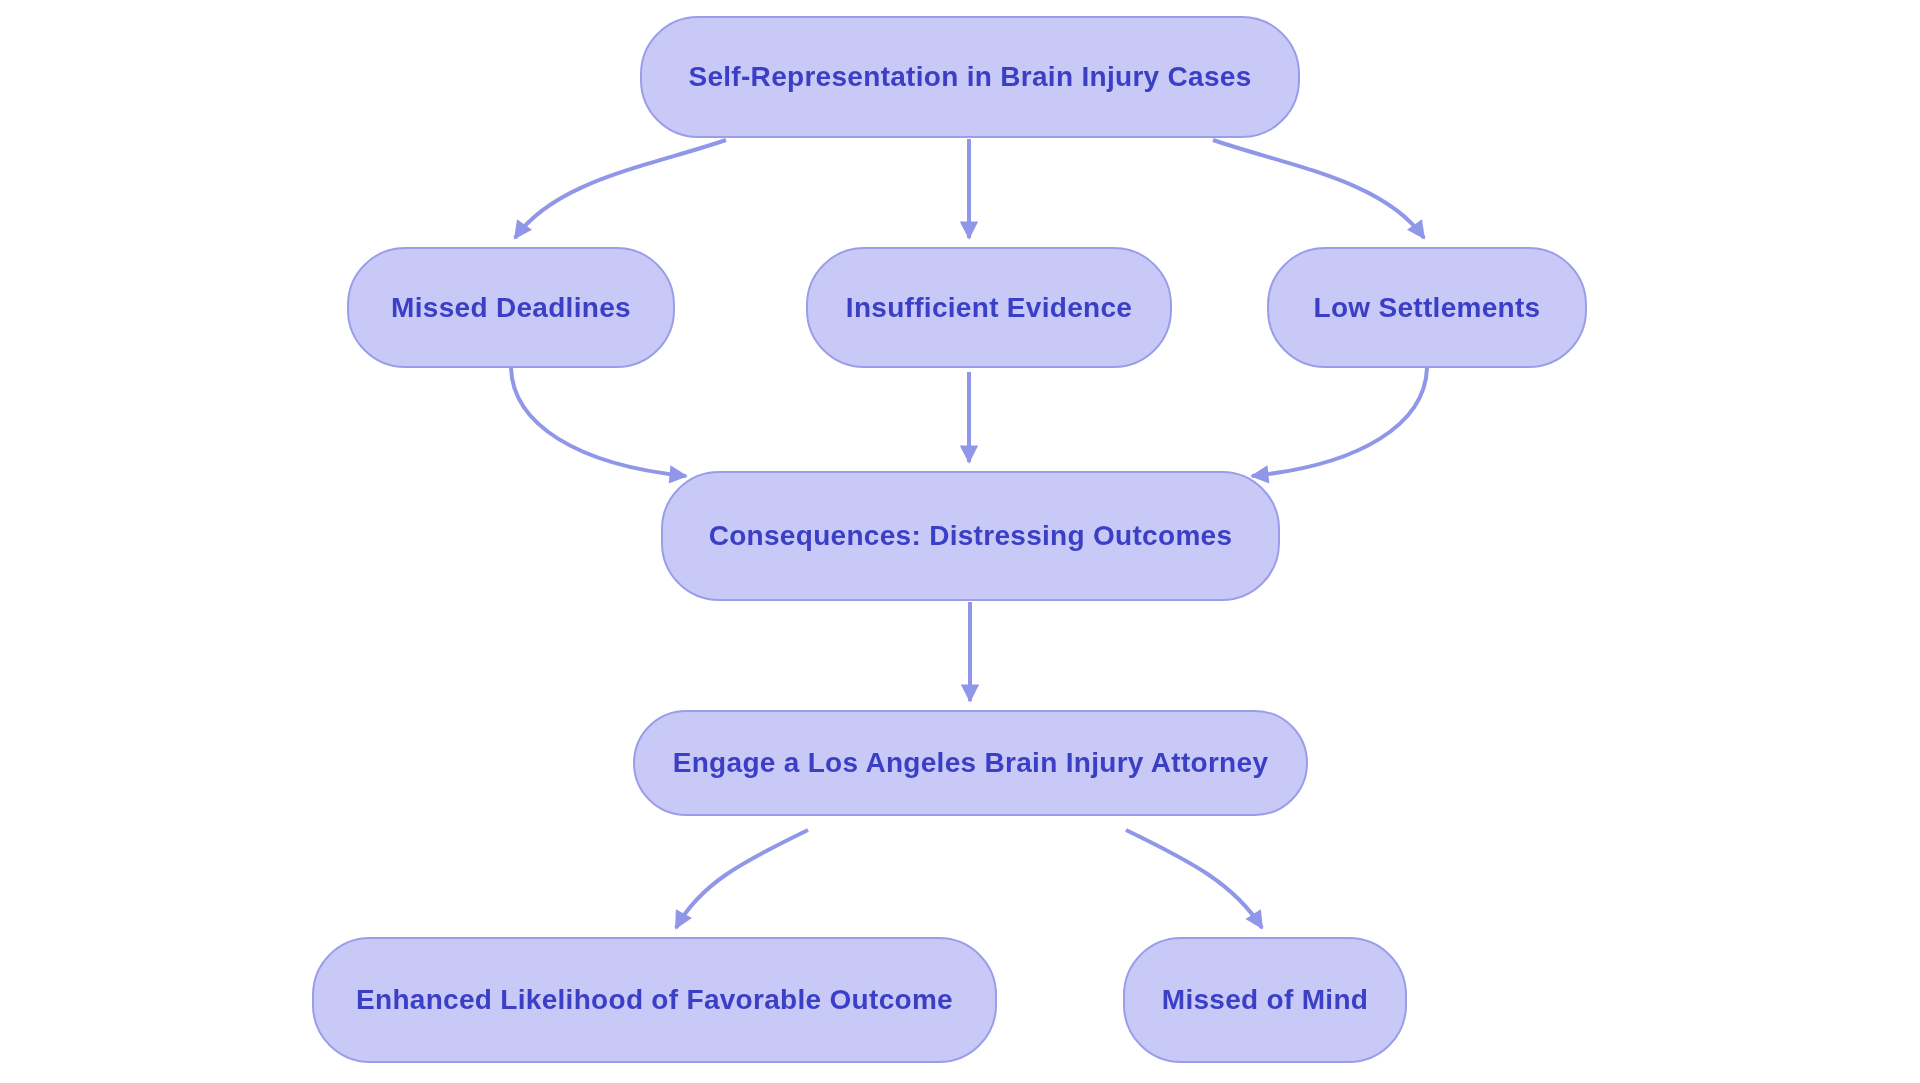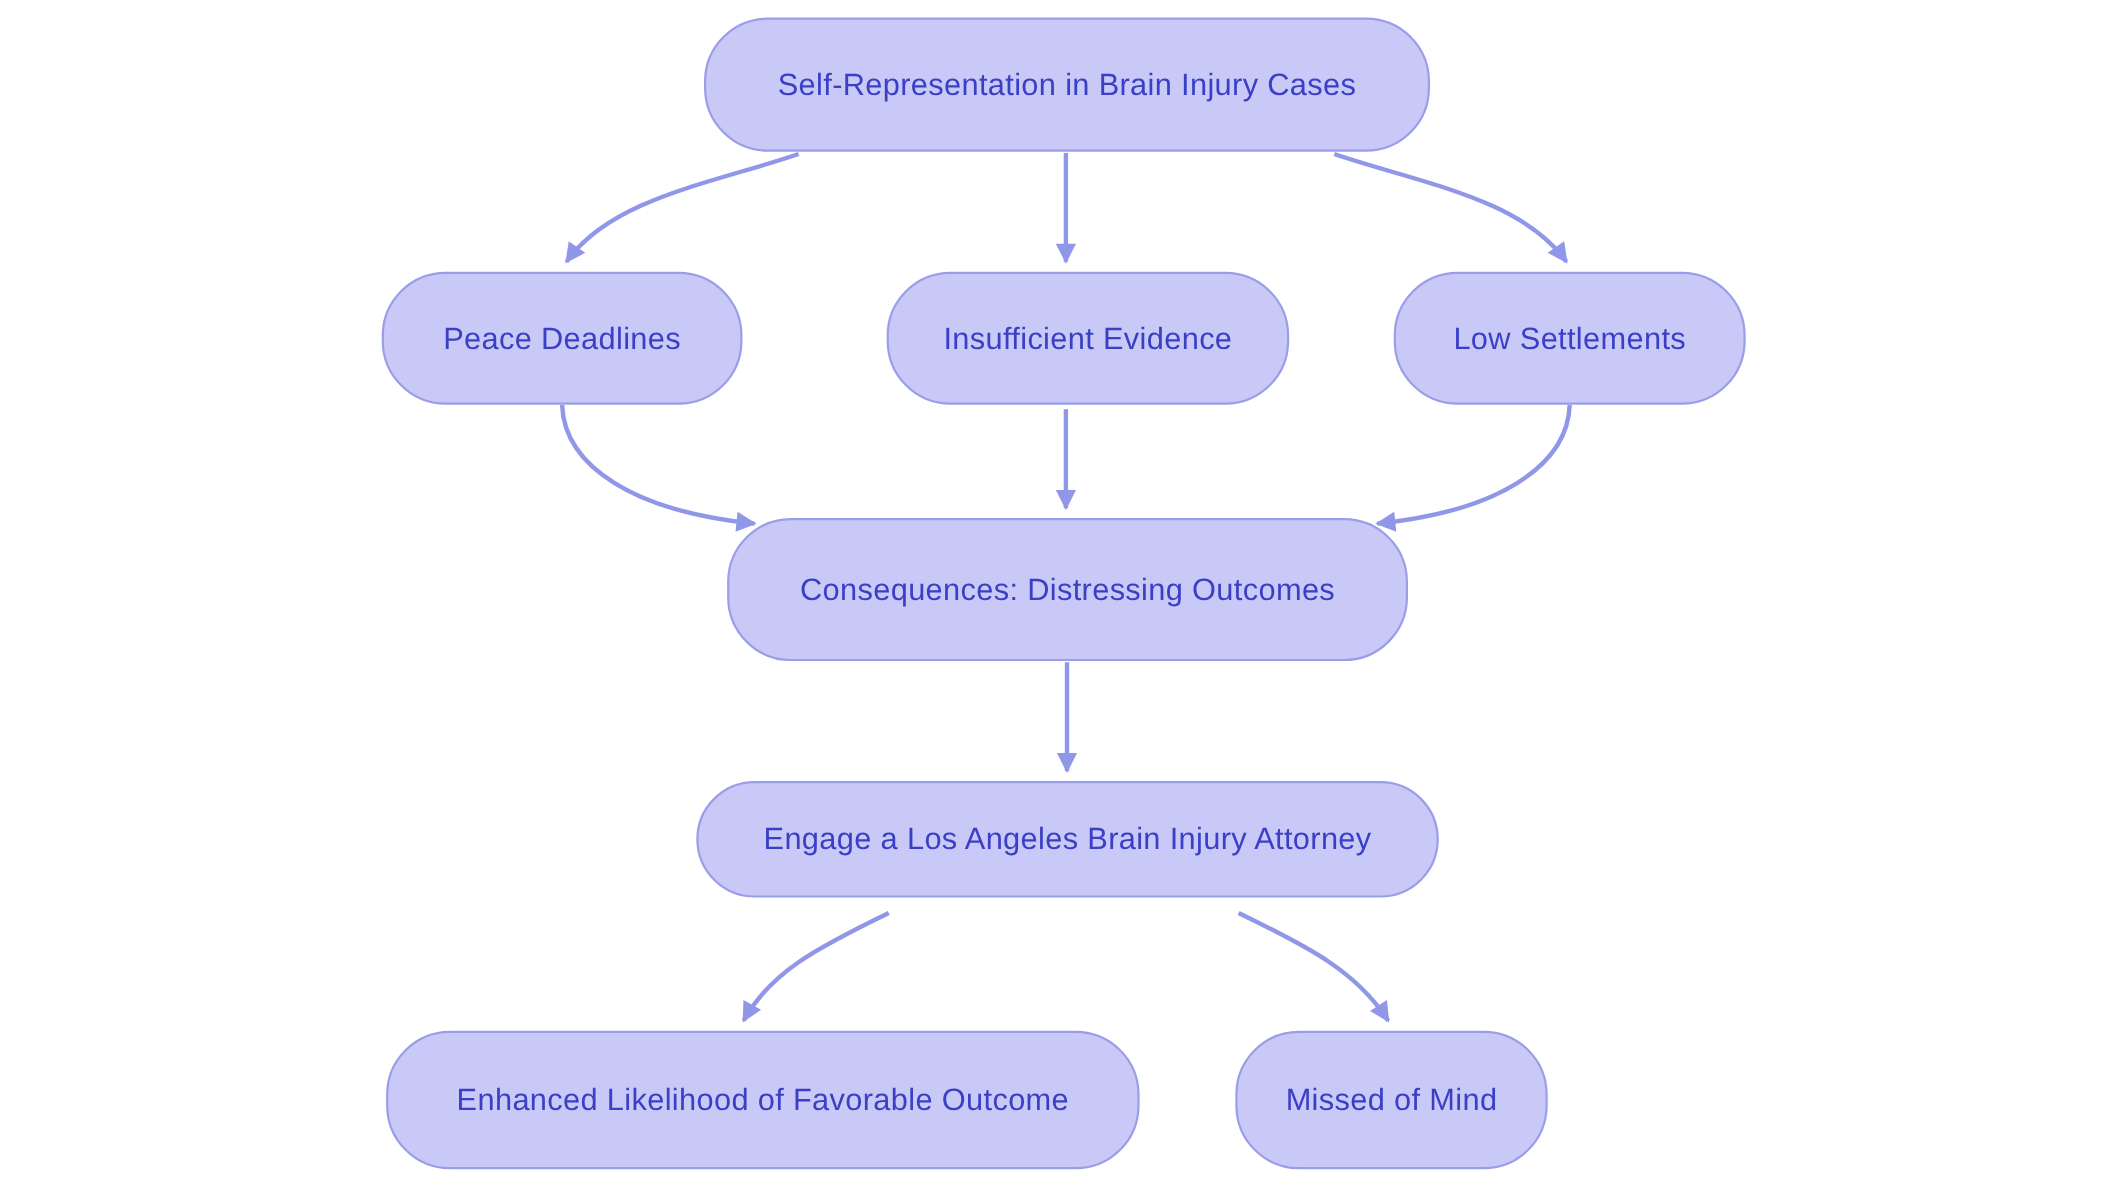--- a/index.html
+++ b/index.html
@@ -37,28 +37,29 @@
     align-items: center;
     justify-content: center;
     text-align: left;
     background: var(--node-fill);
     border: 2px solid var(--node-border);
     border-radius: 58px;
     color: var(--text);
     font-size: 28px;
     letter-spacing: 0.3px;
     white-space: nowrap;
+    font-weight: bold;
   }
   #n-top          { left: 640px;  top: 16px;  width: 660px; height: 122px; }
   #n-missed       { left: 347px;  top: 247px; width: 328px; height: 121px; }
   #n-insufficient { left: 806px;  top: 247px; width: 366px; height: 121px; }
   #n-low          { left: 1267px; top: 247px; width: 320px; height: 121px; }
   #n-consequences { left: 661px;  top: 471px; width: 619px; height: 130px; }
   #n-engage       { left: 633px;  top: 710px; width: 675px; height: 106px; }
-  #n-enhanced     { left: 351px;  top: 937px; width: 685px; height: 126px; }
+  #n-enhanced     { left: 312px;  top: 937px; width: 685px; height: 126px; }
   #n-peace        { left: 1123px; top: 937px; width: 284px; height: 126px; }
 </style>
 </head>
 <body>
 
 <div id="canvas">
 
   <svg id="edges" viewBox="0 0 1920 1083" xmlns="http://www.w3.org/2000/svg">
     <defs>
       <marker id="arrowhead" viewBox="0 0 12 12" refX="10" refY="6" markerWidth="5.5" markerHeight="5.5" orient="auto-start-reverse">
@@ -74,21 +75,21 @@
     <path class="edge" d="M 970 602 L 970 701" marker-end="url(#arrowhead)"></path>
     <path class="edge" d="M 808 830 C 742 862, 700 884, 676 928" marker-end="url(#arrowhead)"></path>
     <path class="edge" d="M 1126 830 C 1192 862, 1234 884, 1262 928" marker-end="url(#arrowhead)"></path>
   </svg>
 
   <div class="node" id="n-top">
     <span>Self-Representation in Brain Injury Cases</span>
   </div>
 
   <div class="node" id="n-missed">
-    <span>Peace Deadlines</span>
+    <span>Missed Deadlines</span>
   </div>
 
   <div class="node" id="n-insufficient">
     <span>Insufficient Evidence</span>
   </div>
 
   <div class="node" id="n-consequences">
     <span>Consequences: Distressing Outcomes</span>
   </div>
 

